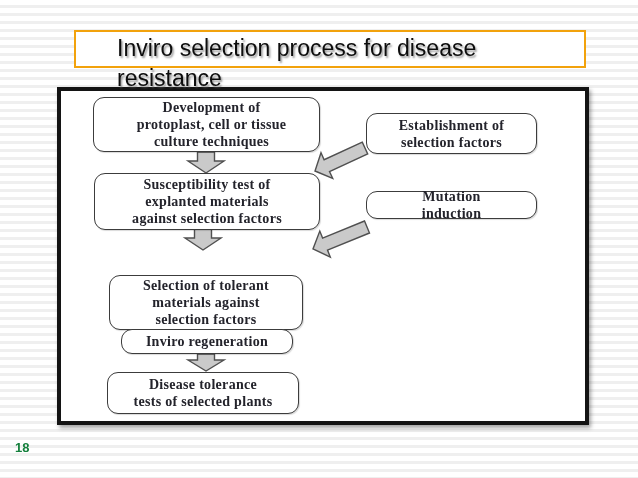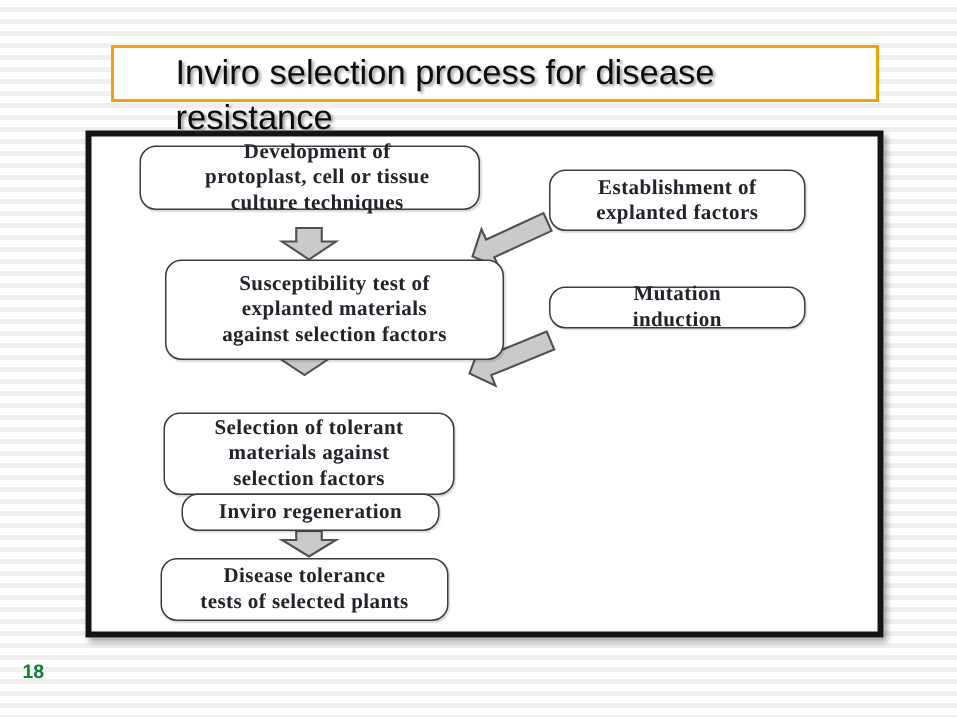--- a/index.html
+++ b/index.html
@@ -33,23 +33,23 @@
   }
   .flow-node {
     position: absolute; z-index: 3;
     display: flex; align-items: center; justify-content: center;
     text-align: center; white-space: pre-line;
     background: #ffffff; border: 1.5px solid #3c3c3c; border-radius: 11px;
     font-family: "Liberation Serif", serif; font-weight: bold;
     font-size: 14px; line-height: 17px; letter-spacing: 0.3px; color: #23232b;
     box-shadow: 1px 1px 1px rgba(0,0,0,0.15);
   }
-  .node-develop       { left:  93px; top:  97px; width: 227px; height: 43px; padding-left: 10px; }
+  .node-develop       { left:  93px; top:  97px; width: 227px; height: 55px; padding-left: 10px; }
   .node-establishment { left: 366px; top: 113px; width: 171px; height: 41px; }
-  .node-susceptibility{ left:  94px; top: 173px; width: 226px; height: 67px; margin-left: 16px; }
+  .node-susceptibility{ left:  94px; top: 173px; width: 226px; height: 57px; }
   .node-mutation      { left: 366px; top: 191px; width: 171px; height: 28px; }
   .node-selection     { left: 109px; top: 250px; width: 194px; height: 55px; margin-top: 25px; }
   .node-regeneration  { left: 121px; top: 329px; width: 172px; height: 25px; }
   .node-disease       { left: 107px; top: 372px; width: 192px; height: 42px; }
   .page-number {
     position: absolute; left: 15px; top: 440px;
     font-weight: bold; font-size: 13px; color: #15803d; z-index: 3;
   }
 </style>
 </head>
@@ -67,21 +67,21 @@
     <polygon points="194.5,229.0 194.5,238.0 185.0,238.0 203.0,250.0 221.0,238.0 211.5,238.0 211.5,229.0" fill="#CACACA" stroke="#505050" stroke-width="1.4"></polygon>
     <polygon points="364.5,221.0 322.6,238.1 319.8,231.1 313.0,249.0 330.3,257.1 327.5,250.1 369.5,233.0" fill="#CACACA" stroke="#505050" stroke-width="1.4"></polygon>
     <polygon points="196.5,304.0 196.5,316.0 187.0,316.0 205.0,328.0 223.0,316.0 213.5,316.0 213.5,304.0" fill="#CACACA" stroke="#505050" stroke-width="1.4"></polygon>
     <polygon points="197.5,354.0 197.5,360.0 188.0,360.0 206.0,371.0 224.0,360.0 214.5,360.0 214.5,354.0" fill="#CACACA" stroke="#505050" stroke-width="1.4"></polygon>
   </svg>
 
 <div class="flow-node node-develop">Development of
 protoplast, cell or tissue
 culture techniques</div>
 <div class="flow-node node-establishment">Establishment of
-explanted factors</div>
+selection factors</div>
 <div class="flow-node node-susceptibility">Susceptibility test of
 explanted materials
 against selection factors</div>
 <div class="flow-node node-mutation">Mutation
 induction</div>
 <div class="flow-node node-selection">Selection of tolerant
 materials against
 selection factors</div>
 <div class="flow-node node-regeneration">Inviro regeneration</div>
 <div class="flow-node node-disease">Disease tolerance

